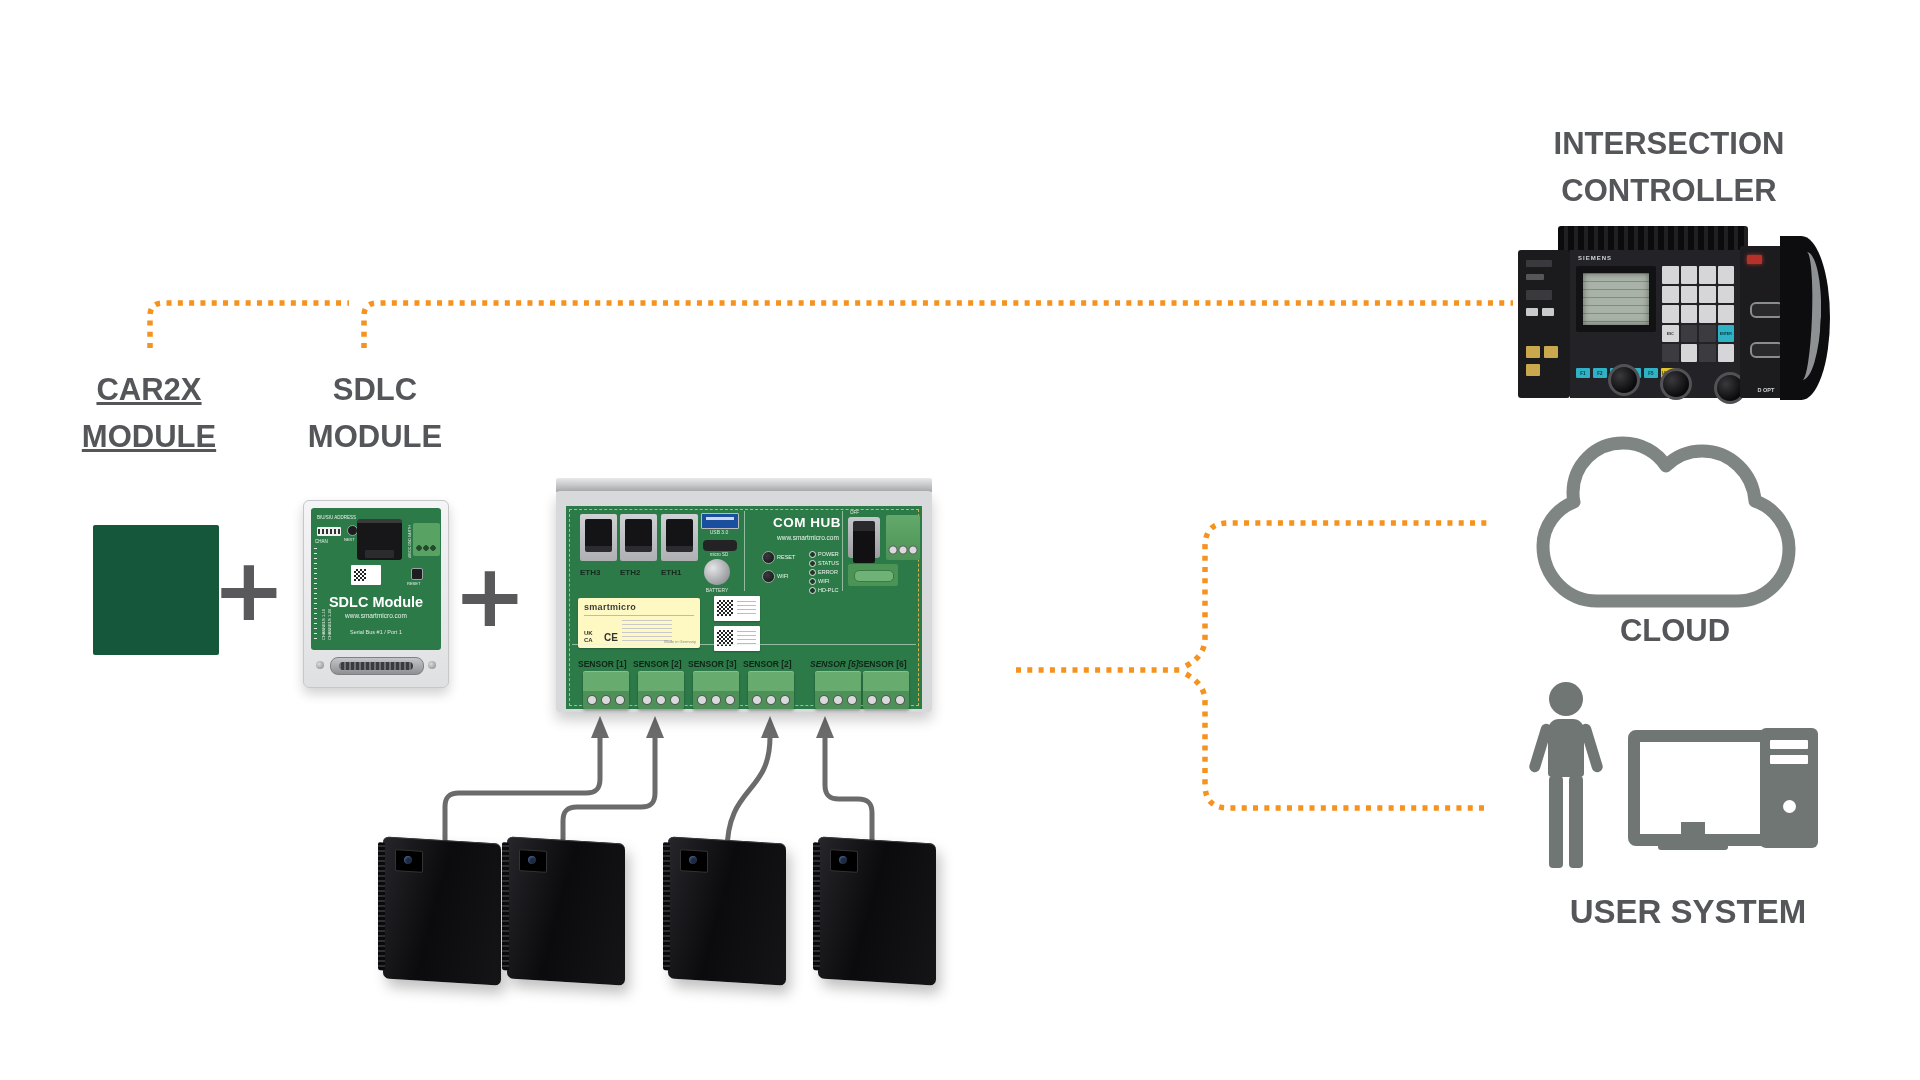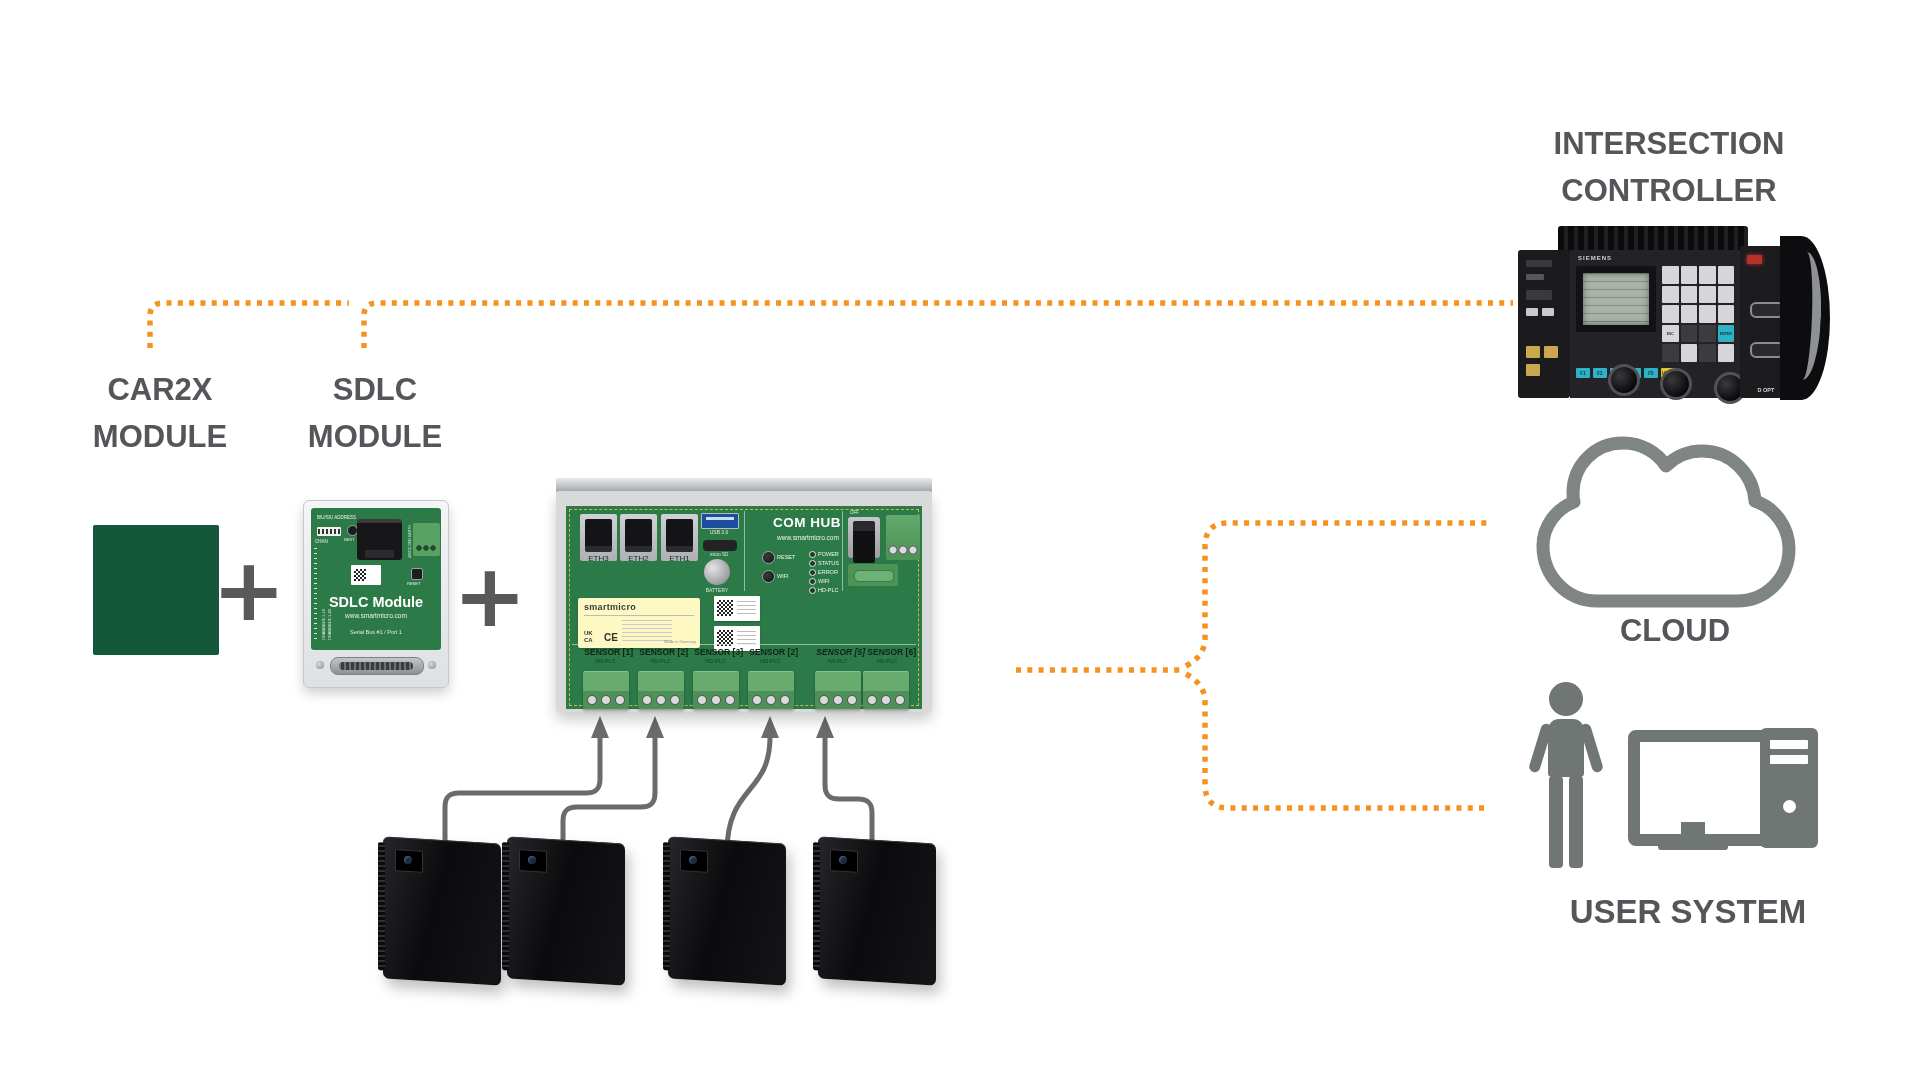--- a/index.html
+++ b/index.html
@@ -52,21 +52,21 @@
 
   
   .comhub{left:556px;top:478px;width:376px;height:234px;}
   .ch-rail{left:0;top:0;width:376px;height:15px;background:linear-gradient(180deg,#e8e9eb,#a2a4a7);border-radius:2px;}
   .ch-shell{left:0;top:13px;width:376px;height:221px;background:#d8d9db;border-radius:4px;box-shadow:0 8px 14px rgba(0,0,0,.2);}
   .ch-pcb{left:10px;top:15px;width:356px;height:203px;background:#2d7a49;}
   .ch-pcb::before{content:"";position:absolute;left:3px;top:3px;right:3px;bottom:3px;border:1px dashed #d9b14a;pointer-events:none;}
   .ch-rj45{top:8px;width:37px;height:47px;background:linear-gradient(180deg,#cfd1d4,#aeb0b3);border-radius:2px;}
   .ch-rj45 i{position:absolute;left:5px;top:5px;width:27px;height:27px;background:#141417;border-radius:2px;
              border-bottom:6px solid #2c2c30;}
-  .ch-ethlbl{top:48px;width:37px;text-align:center;color:#142a1c;font-size:8px;font-weight:400;}
+  .ch-ethlbl{top:62px;width:37px;color:#142a1c;font-size:8px;font-weight:700;}
   .ch-vdiv{top:5px;width:1px;height:80px;background:rgba(230,242,230,.55);}
   .ch-usb{left:135px;top:7px;width:36px;height:14px;background:#1a4fa0;border:1px solid #b9bbbe;border-radius:1px;}
   .ch-usb i{position:absolute;left:4px;top:3px;width:28px;height:3px;background:#cfd8ea;}
   .ch-sd{left:137px;top:34px;width:34px;height:11px;background:#232326;border-radius:4px;}
   .ch-batt{left:138px;top:53px;width:26px;height:26px;border-radius:50%;
            background:radial-gradient(circle at 9px 9px,#e3e5e7,#9b9da0 70%,#6f7174);}
   .ch-smalltxt{position:absolute;color:#dfe9df;font-size:5px;text-align:center;}
   .ch-title{left:207px;top:9px;color:#fff;font-weight:700;font-size:13.5px;letter-spacing:.5px;}
   .ch-url{left:186px;top:28px;width:112px;text-align:center;color:#eef5ee;font-size:6.5px;}
   .ch-btn{width:11px;height:11px;border-radius:50%;background:radial-gradient(circle at 4px 4px,#3a3a3e,#121214);border:1px solid #9aa79c;}
@@ -90,21 +90,21 @@
   .ch-ce{position:absolute;left:26px;bottom:5px;color:#333;font-weight:700;font-size:10px;}
   .ch-graybars{position:absolute;right:28px;top:22px;width:50px;height:22px;
       background:repeating-linear-gradient(180deg,#c9c9c9 0 1.5px,transparent 1.5px 4px);}
   .ch-madein{position:absolute;right:4px;bottom:4px;color:#8a8a8a;font-size:4px;}
   .ch-qr{left:148px;width:46px;height:25px;background:#fff;border-radius:1px;box-shadow:0 1px 2px rgba(0,0,0,.25);}
   .ch-qr .qrpat{left:3px;top:4px;width:16px;height:16px;}
   .ch-qr i{position:absolute;left:23px;top:5px;width:19px;height:14px;
       background:repeating-linear-gradient(180deg,#bdbdbd 0 1.5px,transparent 1.5px 4px);}
   .ch-hdiv{left:6px;top:138px;width:344px;height:1px;background:rgba(230,242,230,.55);}
   .port-cell{top:141px;width:55px;}
-  .port-name{width:100%;text-align:right;color:#0f2417;font-weight:700;font-size:8.5px;}
+  .port-name{width:100%;text-align:left;color:#0f2417;font-weight:700;font-size:8.5px;margin-top:12px;}
   .port-sub{width:100%;text-align:center;color:#1c3a27;font-size:5.5px;margin-top:1px;}
   .port-term{position:absolute;top:24px;left:4.5px;width:46px;height:38px;border-radius:2px;
      background-image:radial-gradient(circle at 9px 29px,#d8dadc 0 3.5px,#565b56 4.5px,transparent 5.5px),
         radial-gradient(circle at 23px 29px,#d8dadc 0 3.5px,#565b56 4.5px,transparent 5.5px),
         radial-gradient(circle at 37px 29px,#d8dadc 0 3.5px,#565b56 4.5px,transparent 5.5px),
         linear-gradient(180deg,#67ac6e 0 52%,#4e9158 52%);
      box-shadow:inset 0 1px 0 #86c28c, 0 2px 3px rgba(0,0,0,.3);}
 
   
   .controller{left:1518px;top:226px;width:312px;height:174px;}
@@ -204,21 +204,21 @@
 
     <path d="M1597,601 H1737 C1766,601 1789,578 1789,549 C1789,527 1775,508 1755,501 C1753,473 1730,451 1702,451 C1688,451 1675,457 1666,466 C1657,452 1641,443 1623,443 C1595,443 1573,465 1573,493 C1573,496 1573,499 1574,502 C1556,509 1543,526 1543,546 C1543,576 1567,601 1597,601 Z" fill="#ffffff" stroke="#7E8582" stroke-width="13" stroke-linejoin="round"></path>
 
     <g stroke="#ffffff" stroke-width="2.2" fill="none" stroke-linecap="round">
       <path d="M753,516 C751,505 758,497 768,496"></path>
       <path d="M757,518 C754,503 763,493 775,493"></path>
       <path d="M761,519 C757,500 769,489 782,490"></path>
     </g>
   </svg>
 
-  <div class="abs comp biglabel" style="left:65px;top:366px;width:190px;">
+  <div class="abs comp biglabel" style="left:54px;top:366px;width:190px;text-decoration:underline;">
     <div>CAR2X</div>
     <div>MODULE</div>
   </div>
   <div class="abs comp biglabel" style="left:280px;top:366px;width:190px;">
     <div>SDLC</div>
     <div>MODULE</div>
   </div>
   <div class="abs comp biglabel" style="left:1575px;top:607px;width:200px;">CLOUD</div>
   <div class="abs comp biglabel" style="left:1543px;top:120px;width:252px;">
     <div>INTERSECTION</div>

